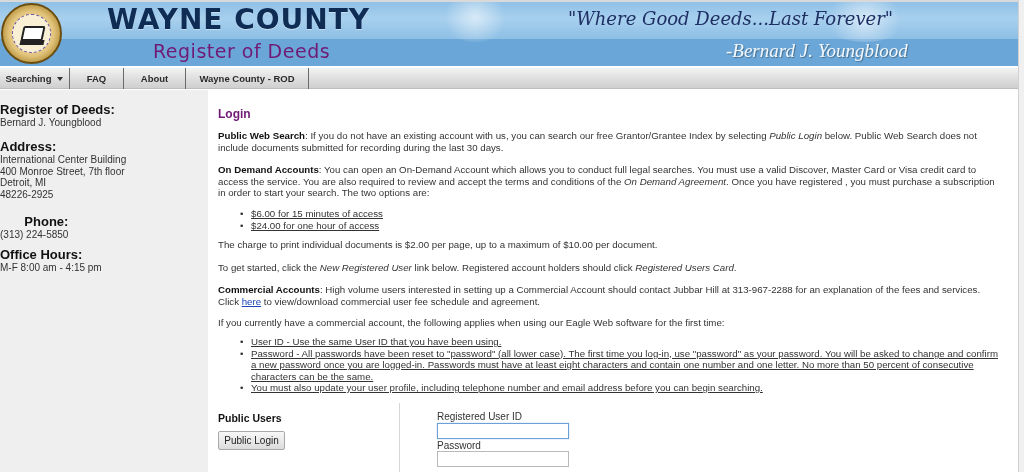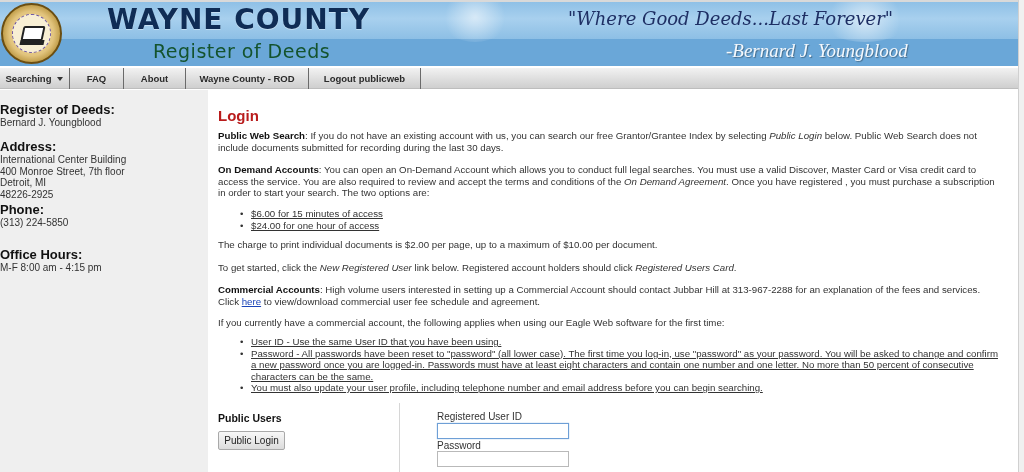--- a/index.html
+++ b/index.html
@@ -17,21 +17,21 @@
       background: radial-gradient(circle, #f3e3b3 0%, #e2c47d 55%, #b9953f 75%, #8a6a1f 100%);
       border: 2px solid #6b4e12; }
     .seal-inner { position: absolute; left: 9px; top: 9px; width: 39px; height: 39px; border-radius: 50%;
       border: 1px dashed #6c55a8; background: #f8efd4; }
     .seal-book { position: absolute; left: 9px; top: 11px; width: 22px; height: 15px; background: #fff; border: 2px solid #222; border-radius: 2px; transform: skewX(-12deg); }
     .seal-book-base { position: absolute; left: 7px; top: 25px; width: 24px; height: 5px; background: #222; transform: skewX(-12deg); }
 
     .title-main { position: absolute; left: 107px; top: 1px; font-family: "DejaVu Sans", sans-serif; font-weight: bold;
       font-size: 28px; letter-spacing: 1px; color: #0f2c55; text-shadow: 0 1px 0 rgba(255,255,255,0.4); }
     .title-sub { position: absolute; left: 153px; top: 38px; font-family: "DejaVu Sans", sans-serif; font-size: 19px;
-      color: #14532d; letter-spacing: 0.5px; }
+      color: #701a75; letter-spacing: 0.5px; }
     .quote { position: absolute; left: 568px; top: 6px; font-family: "DejaVu Serif", serif; font-style: italic;
       font-size: 18px; color: #1e2f64; }
     .quote-author { position: absolute; left: 726px; top: 38px; font-family: Liberation Serif, serif; font-style: italic;
       font-size: 19px; color: #f4f8fc; text-shadow: 1px 1px 1px rgba(0,0,0,0.35); }
 
     
     .nav { position: absolute; left: 0; top: 68px; width: 1018px; height: 21px;
       background: linear-gradient(180deg, #f2f2f2 0%, #dedede 55%, #cfcfcf 100%); border-bottom: 1px solid #bdbdbd; display: flex; }
     .nav-item { height: 21px; line-height: 21px; text-align: center; font-weight: bold; font-size: 9.5px; color: #2a2a2a;
       border-right: 1px solid #6a6a6a; cursor: pointer; }
@@ -40,21 +40,21 @@
 
     
     .sidebar { position: absolute; left: 0; top: 90px; width: 208px; height: 382px; background: #efefef; padding-left: 48px; }
     .side-block { position: absolute; left: 0; }
     .side-head { font-weight: bold; font-size: 13px; color: #111; line-height: 15px; }
     .side-line { font-size: 10px; color: #333; line-height: 11.5px; }
 
     
     .main { position: absolute; left: 208px; top: 90px; width: 810px; height: 382px; background: #fff; }
     .content { position: absolute; left: 10px; top: 0; width: 785px; }
-    .login-title { position: absolute; left: 0; top: 17px; font-weight: bold; font-size: 15px; color: #b91c1c; }
+    .login-title { position: absolute; left: 0; top: 17px; font-weight: bold; font-size: 12px; color: #701a75; }
     .para { position: absolute; left: 0; width: 785px; font-size: 9.7px; line-height: 11.5px; color: #333; }
     .para b { color: #111; }
     .para i { font-style: italic; }
     .para a { color: #1a44b8; text-decoration: underline; }
     .bullets { position: absolute; left: 22px; width: 760px; font-size: 9.7px; line-height: 11.5px; color: #333; list-style: none; text-decoration: underline; }
     .bullets li { position: relative; padding-left: 11px; }
     .bullets li::before { content: "•"; position: absolute; left: 0; top: 0; }
 
     .public-users-head { position: absolute; left: 0; top: 322px; font-weight: bold; font-size: 10.5px; color: #111; }
     .public-login-btn { position: absolute; left: 0; top: 341px; width: 67px; height: 19px; font-family: "Liberation Sans", sans-serif;
@@ -95,38 +95,35 @@
   </div>
   <div class="nav-item" style="width:54px;">
     <span>FAQ</span>
   </div>
   <div class="nav-item" style="width:62px;">
     <span>About</span>
   </div>
   <div class="nav-item" style="width:123px;">
     <span>Wayne County - ROD</span>
   </div>
-  <div class="nav-item" style="width:112px;">
-    <span>Logout publicweb</span>
-  </div>
 </div>
 
 <div class="sidebar">
   <div class="side-block" style="top:12px;">
     <div class="side-head">Register of Deeds:</div>
     <div class="side-line">Bernard J. Youngblood</div>
   </div>
   <div class="side-block" style="top:49px;">
     <div class="side-head">Address:</div>
     <div class="side-line">International Center Building</div>
     <div class="side-line">400 Monroe Street, 7th floor</div>
     <div class="side-line">Detroit, MI</div>
     <div class="side-line">48226-2925</div>
   </div>
-  <div class="side-block" style="top:112px;">
+  <div class="side-block" style="top:124px;text-align:right;">
     <div class="side-head">Phone:</div>
     <div class="side-line">(313) 224-5850</div>
   </div>
   <div class="side-block" style="top:157px;">
     <div class="side-head">Office Hours:</div>
     <div class="side-line">M-F 8:00 am - 4:15 pm</div>
   </div>
 </div>
 
 <div class="main">

